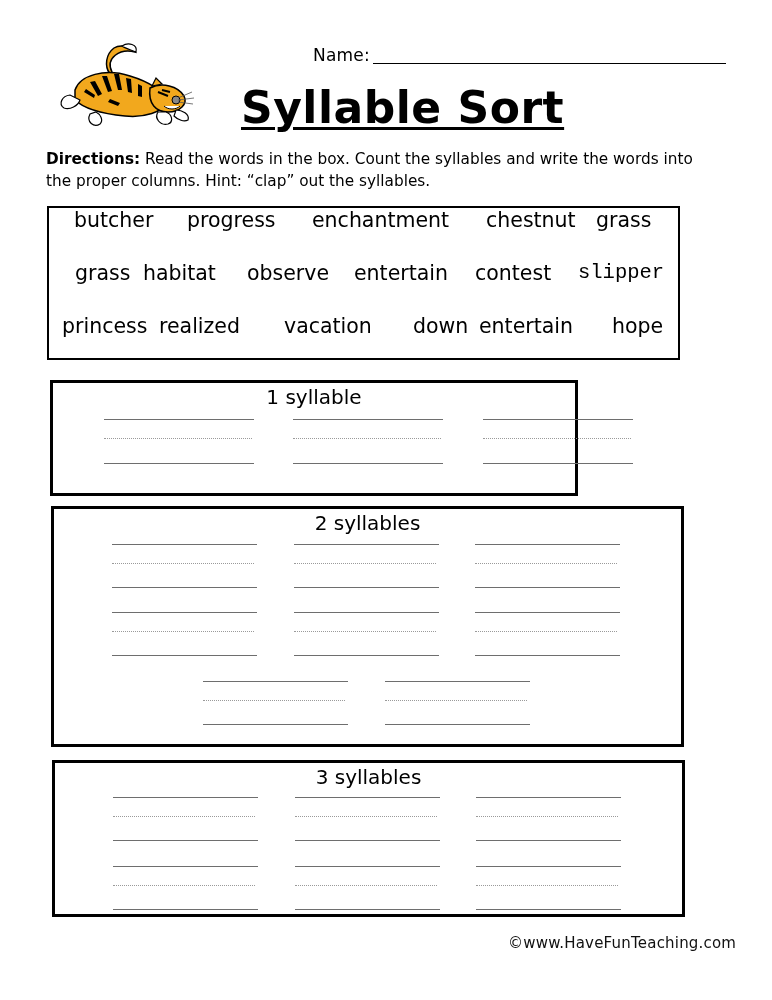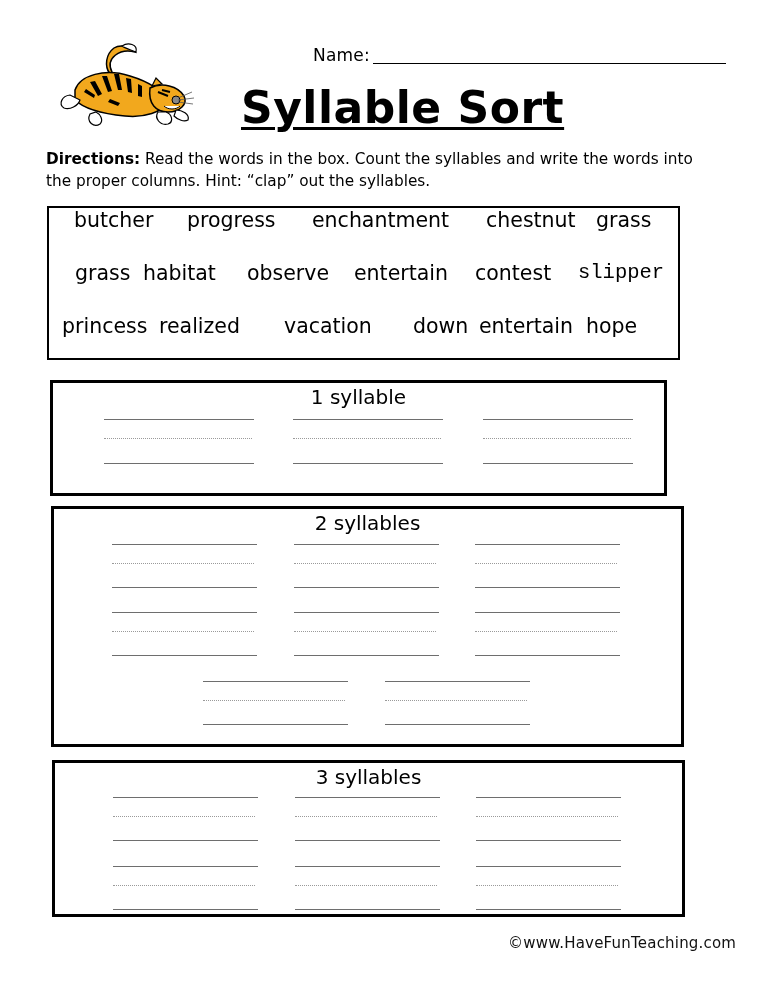--- a/index.html
+++ b/index.html
@@ -87,25 +87,25 @@
     <span class="word" style="left:305px;">entertain</span>
     <span class="word" style="left:426px;">contest</span>
     <span class="word" style="left:529px;font-family:Liberation Mono, monospace;">slipper</span>
   </div>
   <div class="word-row" style="top:106px;">
     <span class="word" style="left:13px;">princess</span>
     <span class="word" style="left:110px;">realized</span>
     <span class="word" style="left:235px;">vacation</span>
     <span class="word" style="left:364px;">down</span>
     <span class="word" style="left:430px;">entertain</span>
-    <span class="word" style="left:537px;">hope</span>
-  </div>
-</div>
-
-<div class="cat-box" style="left:50px; top:380px; width:617px; height:116px;">
+    <span class="word" style="left:563px;">hope</span>
+  </div>
+</div>
+
+<div class="cat-box" style="left:50px; top:380px; width:528px; height:116px;">
   <div class="cat-title" style="top:2px;">1 syllable</div>
 
   <div>
     <div class="wl solid" style="left:51px; top:36px; width:150px;"></div>
     <div class="wl dot" style="left:51px; top:55px; width:148px;"></div>
     <div class="wl solid" style="left:51px; top:80px; width:150px;"></div>
   </div>
   <div>
     <div class="wl solid" style="left:240px; top:36px; width:150px;"></div>
     <div class="wl dot" style="left:240px; top:55px; width:148px;"></div>

